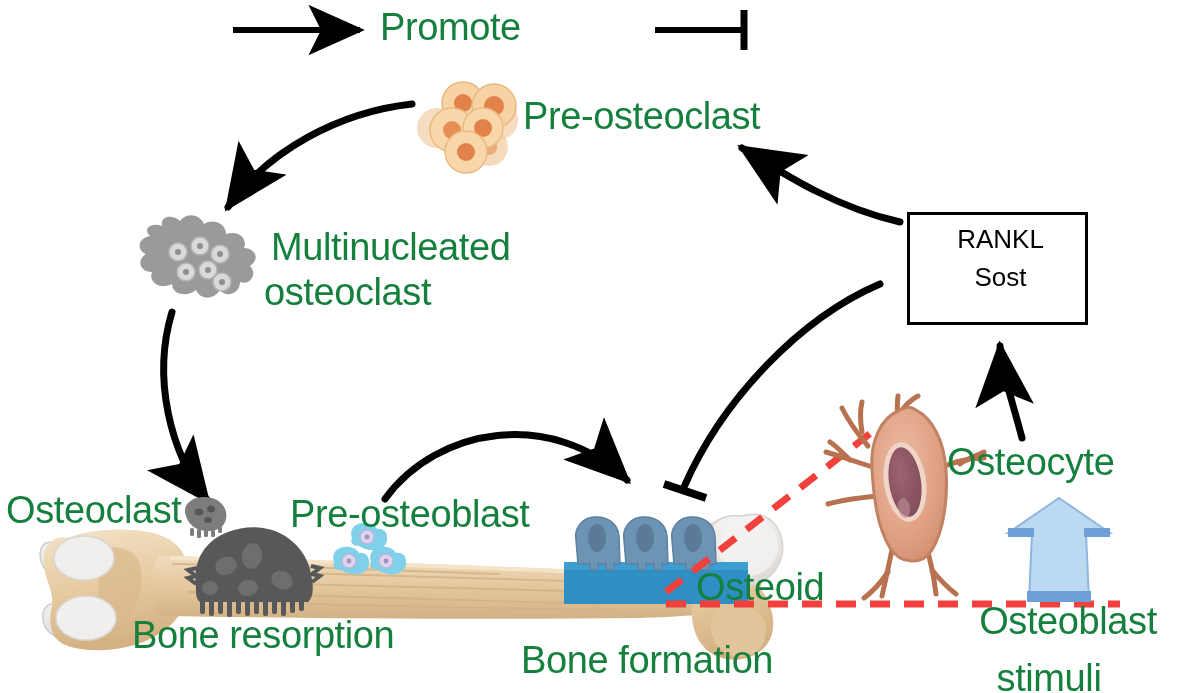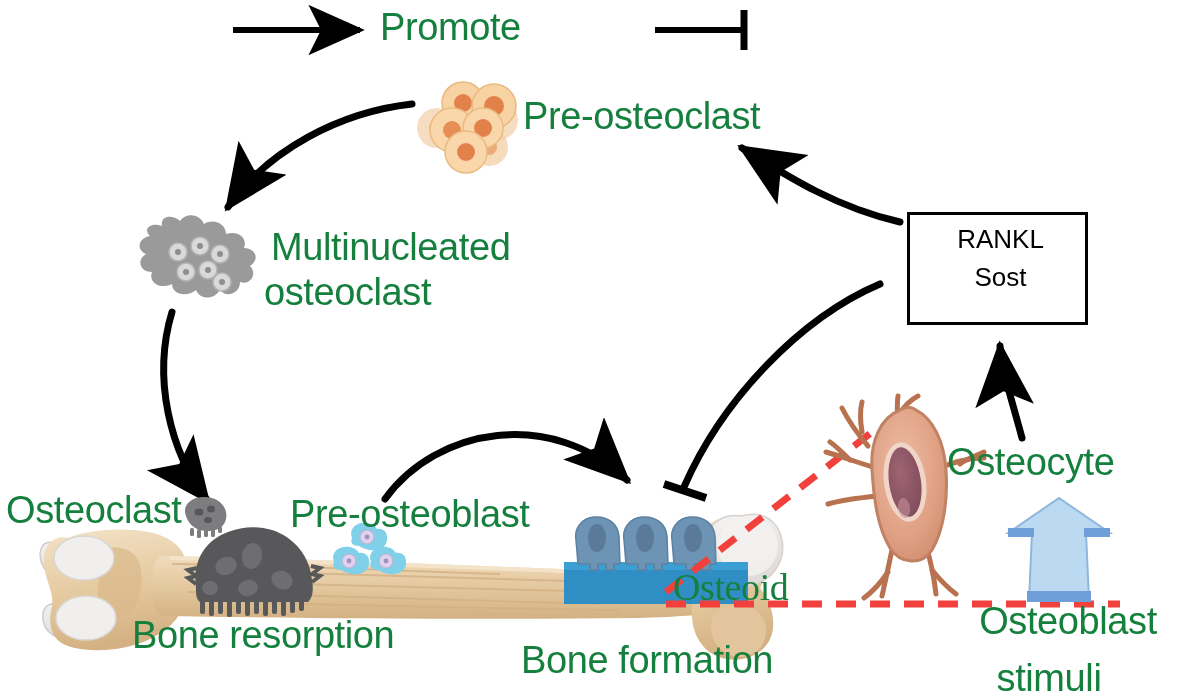--- a/index.html
+++ b/index.html
@@ -335,21 +335,21 @@
   <div class="lbl" style="left:523px; top:97px;">Pre-osteoclast</div>
 
   <div class="lbl" style="left:271px; top:228px;">Multinucleated</div>
   <div class="lbl" style="left:264px; top:273px;">osteoclast</div>
 
   <div class="lbl" style="left:6px; top:491px;">Osteoclast</div>
 
   <div class="lbl" style="left:272px; top:495px;margin-left:18px;">Pre-osteoblast</div>
 
 
-  <div class="lbl" style="left:673px; top:568px;font-family:Liberation Serif, serif;">Osteoid</div>
+  <div class="lbl" style="left:696px; top:568px;">Osteoid</div>
 
   <div class="lbl" style="left:947px; top:443px;">Osteocyte</div>
 
   <div class="lbl" style="left:132px; top:616px;">Bone resorption</div>
 
   <div class="lbl" style="left:521px; top:625px;margin-top:16px;">Bone formation</div>
 
   <div class="lbl center" style="left:968px; top:602px; width:200px;">Osteoblast</div>
   <div class="lbl center" style="left:949px; top:645px; width:200px;margin-top:14px;">stimuli</div>
 

